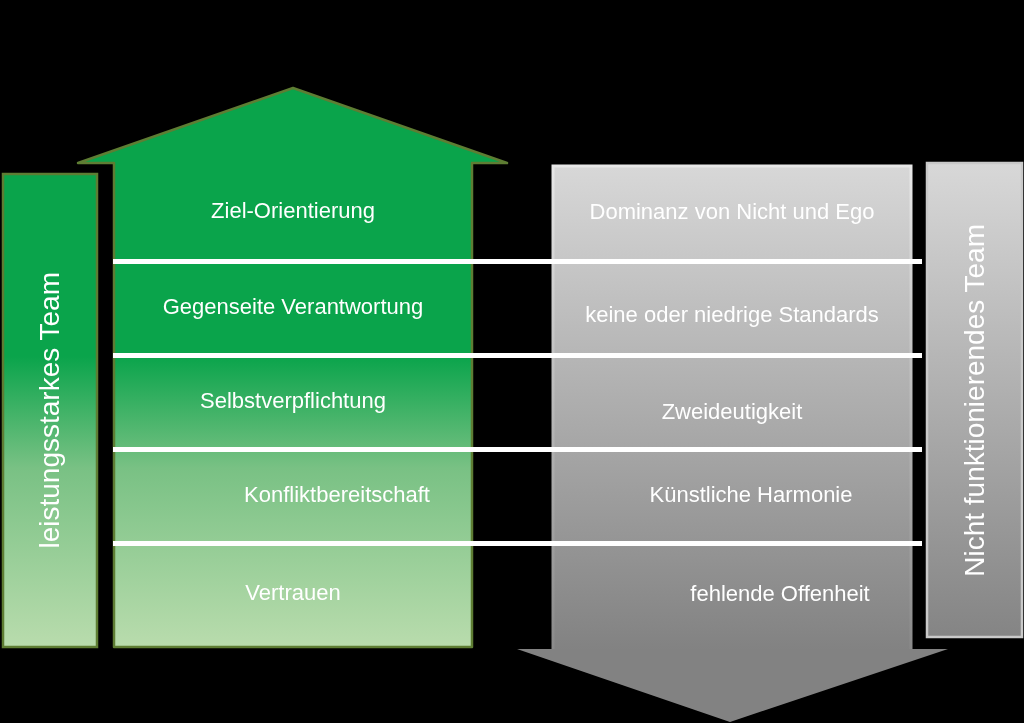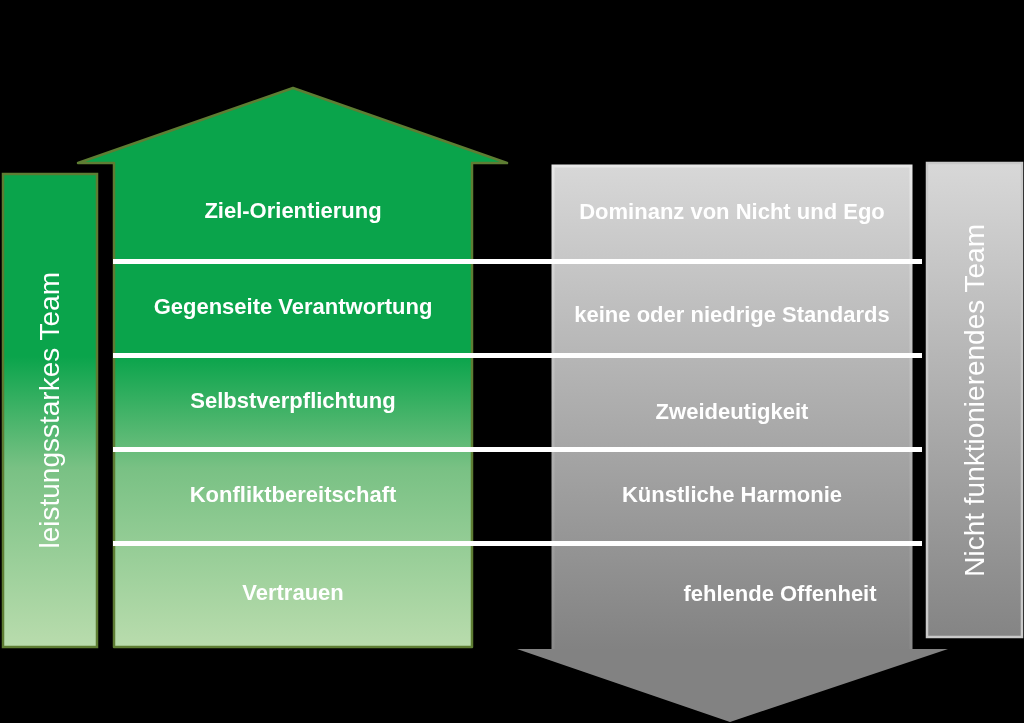--- a/index.html
+++ b/index.html
@@ -22,21 +22,21 @@
     width: 1024px;
     height: 723px;
   }
   .row-label {
     position: absolute;
     display: flex;
     align-items: center;
     justify-content: center;
     color: #FFFFFF;
     font-size: 22px;
-    font-weight: bold;
+    font-weight: normal;
     line-height: 1.1;
   }
   .green-rows .row-label {
     left: 114px;
     width: 358px;
   }
   .gray-rows .row-label {
     left: 553px;
     width: 358px;
   }
@@ -110,29 +110,29 @@
 
   <div class="separator-line" style="top:259px;"></div>
   <div class="separator-line" style="top:353px;"></div>
   <div class="separator-line" style="top:447px;"></div>
   <div class="separator-line" style="top:541px;"></div>
 
   <div class="green-rows">
     <div class="row-label" style="top:163px;height:96px;">Ziel-Orientierung</div>
     <div class="row-label" style="top:261px;height:92px;">Gegenseite Verantwortung</div>
     <div class="row-label" style="top:355px;height:92px;">Selbstverpflichtung</div>
-    <div class="row-label" style="top:449px;height:92px;">Konfliktbereitschaft</div>
+    <div class="row-label" style="top:449px;height:92px;padding-left:44px;">Konfliktbereitschaft</div>
     <div class="row-label" style="top:543px;height:100px;">Vertrauen</div>
   </div>
 
   <div class="gray-rows">
     <div class="row-label" style="top:166px;height:93px;">Dominanz von Nicht und Ego</div>
     <div class="row-label" style="top:269px;height:92px;">keine oder niedrige Standards</div>
     <div class="row-label" style="top:366px;height:92px;">Zweideutigkeit</div>
-    <div class="row-label" style="top:449px;height:92px;">Künstliche Harmonie</div>
+    <div class="row-label" style="top:449px;height:92px;margin-left:19px;">Künstliche Harmonie</div>
     <div class="row-label" style="top:543px;height:102px;padding-left:48px;">fehlende Offenheit</div>
   </div>
 
   <div class="side-bar-label left-bar-label">
     <span>leistungsstarkes Team</span>
   </div>
   <div class="side-bar-label right-bar-label">
     <span>Nicht funktionierendes Team</span>
   </div>
 

